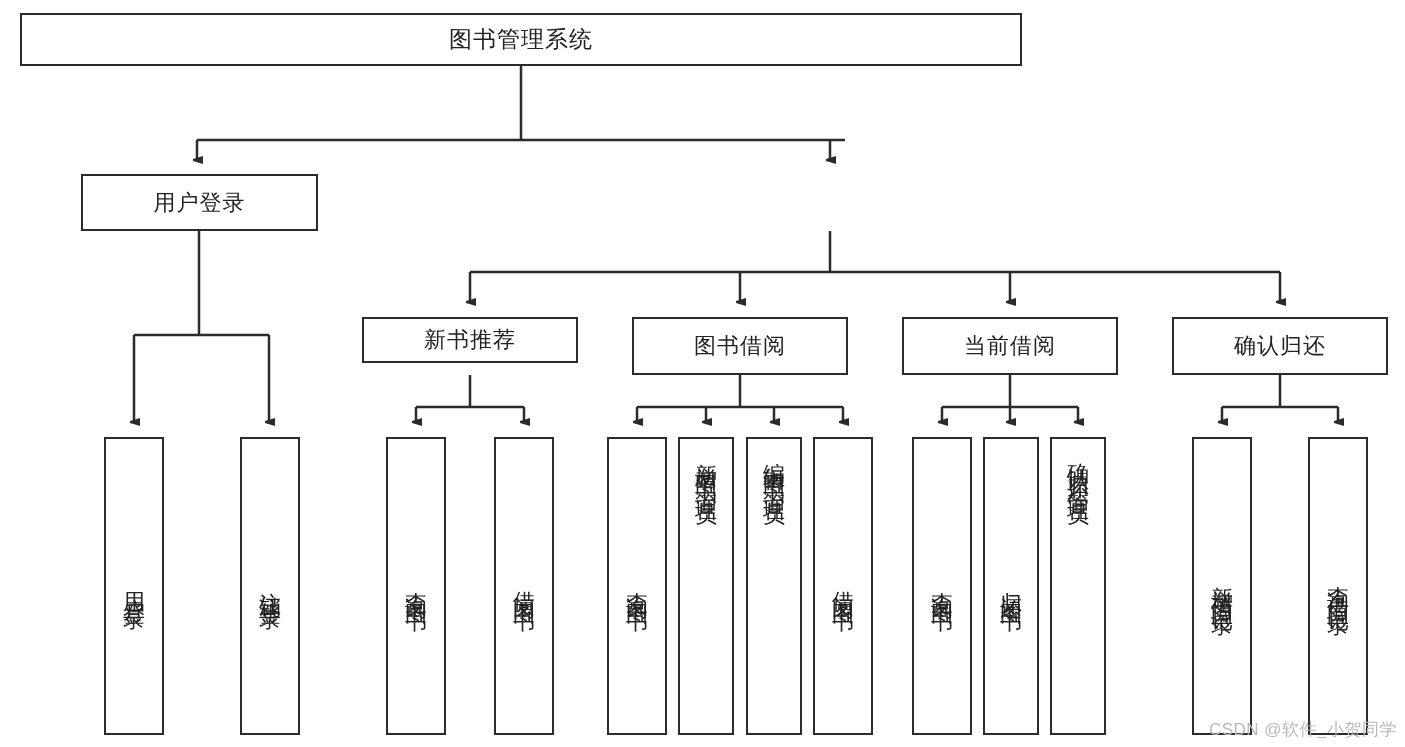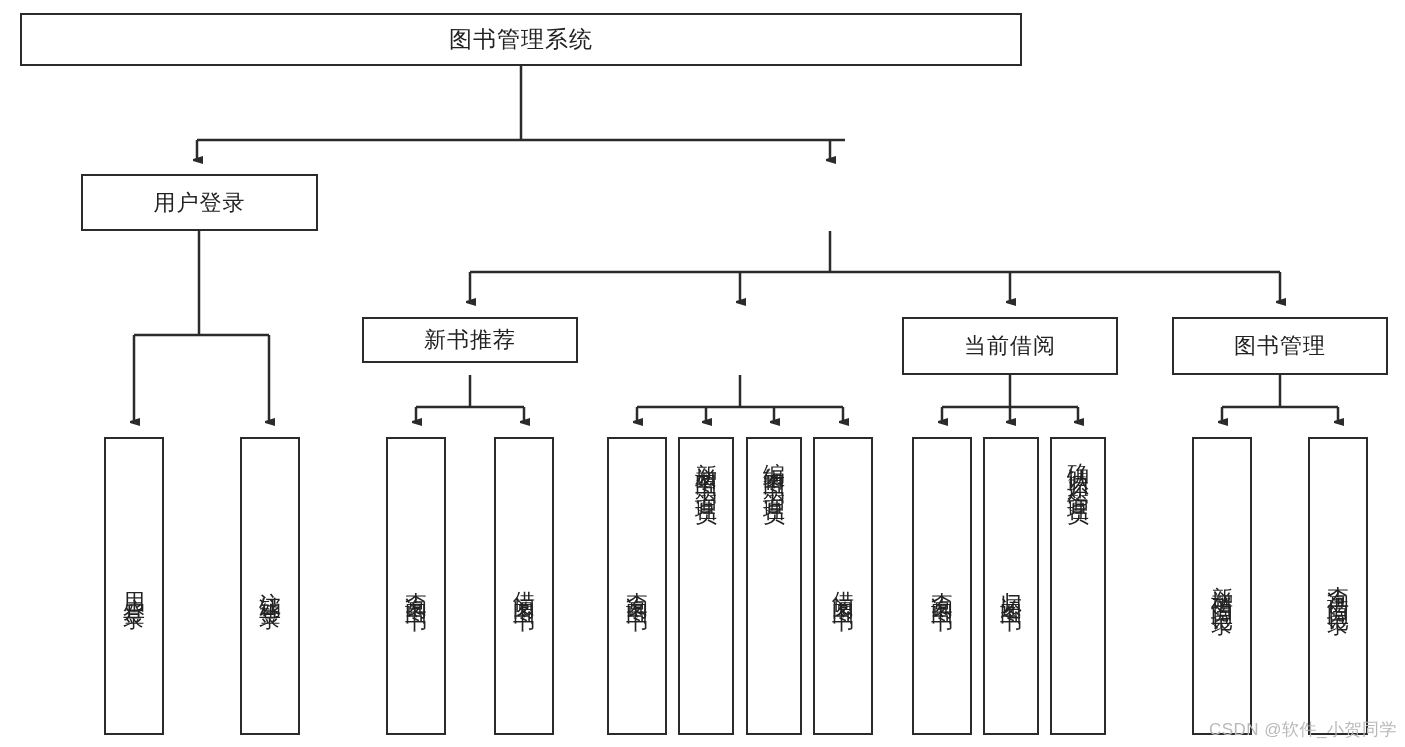--- a/index.html
+++ b/index.html
@@ -147,25 +147,28 @@
     <span>图书管理系统</span>
   </div>
 
   <div class="node level2" style="left:81px; top:174px; width:237px; height:57px;">
     <span>用户登录</span>
   </div>
 
   <div class="node level2" style="left:362px; top:317px; width:216px; height:46px;">
     <span>新书推荐</span>
   </div>
+  <div class="node level2" style="left:632px; top:317px; width:216px; height:58px;">
+    <span>图书借阅</span>
+  </div>
   <div class="node level2" style="left:902px; top:317px; width:216px; height:58px;align-items:center;">
     <span>当前借阅</span>
   </div>
   <div class="node level2" style="left:1172px; top:317px; width:216px; height:58px;">
-    <span>图书管理</span>
+    <span>确认归还</span>
   </div>
 
   <div class="node leaf center" style="left:104px; top:437px; width:60px; height:298px;">
     <div class="vtext-wrap">
       <span class="vtext">用户登录</span>
     </div>
   </div>
   <div class="node leaf center" style="left:240px; top:437px; width:60px; height:298px;">
     <div class="vtext-wrap">
       <span class="vtext">注销登录</span>

